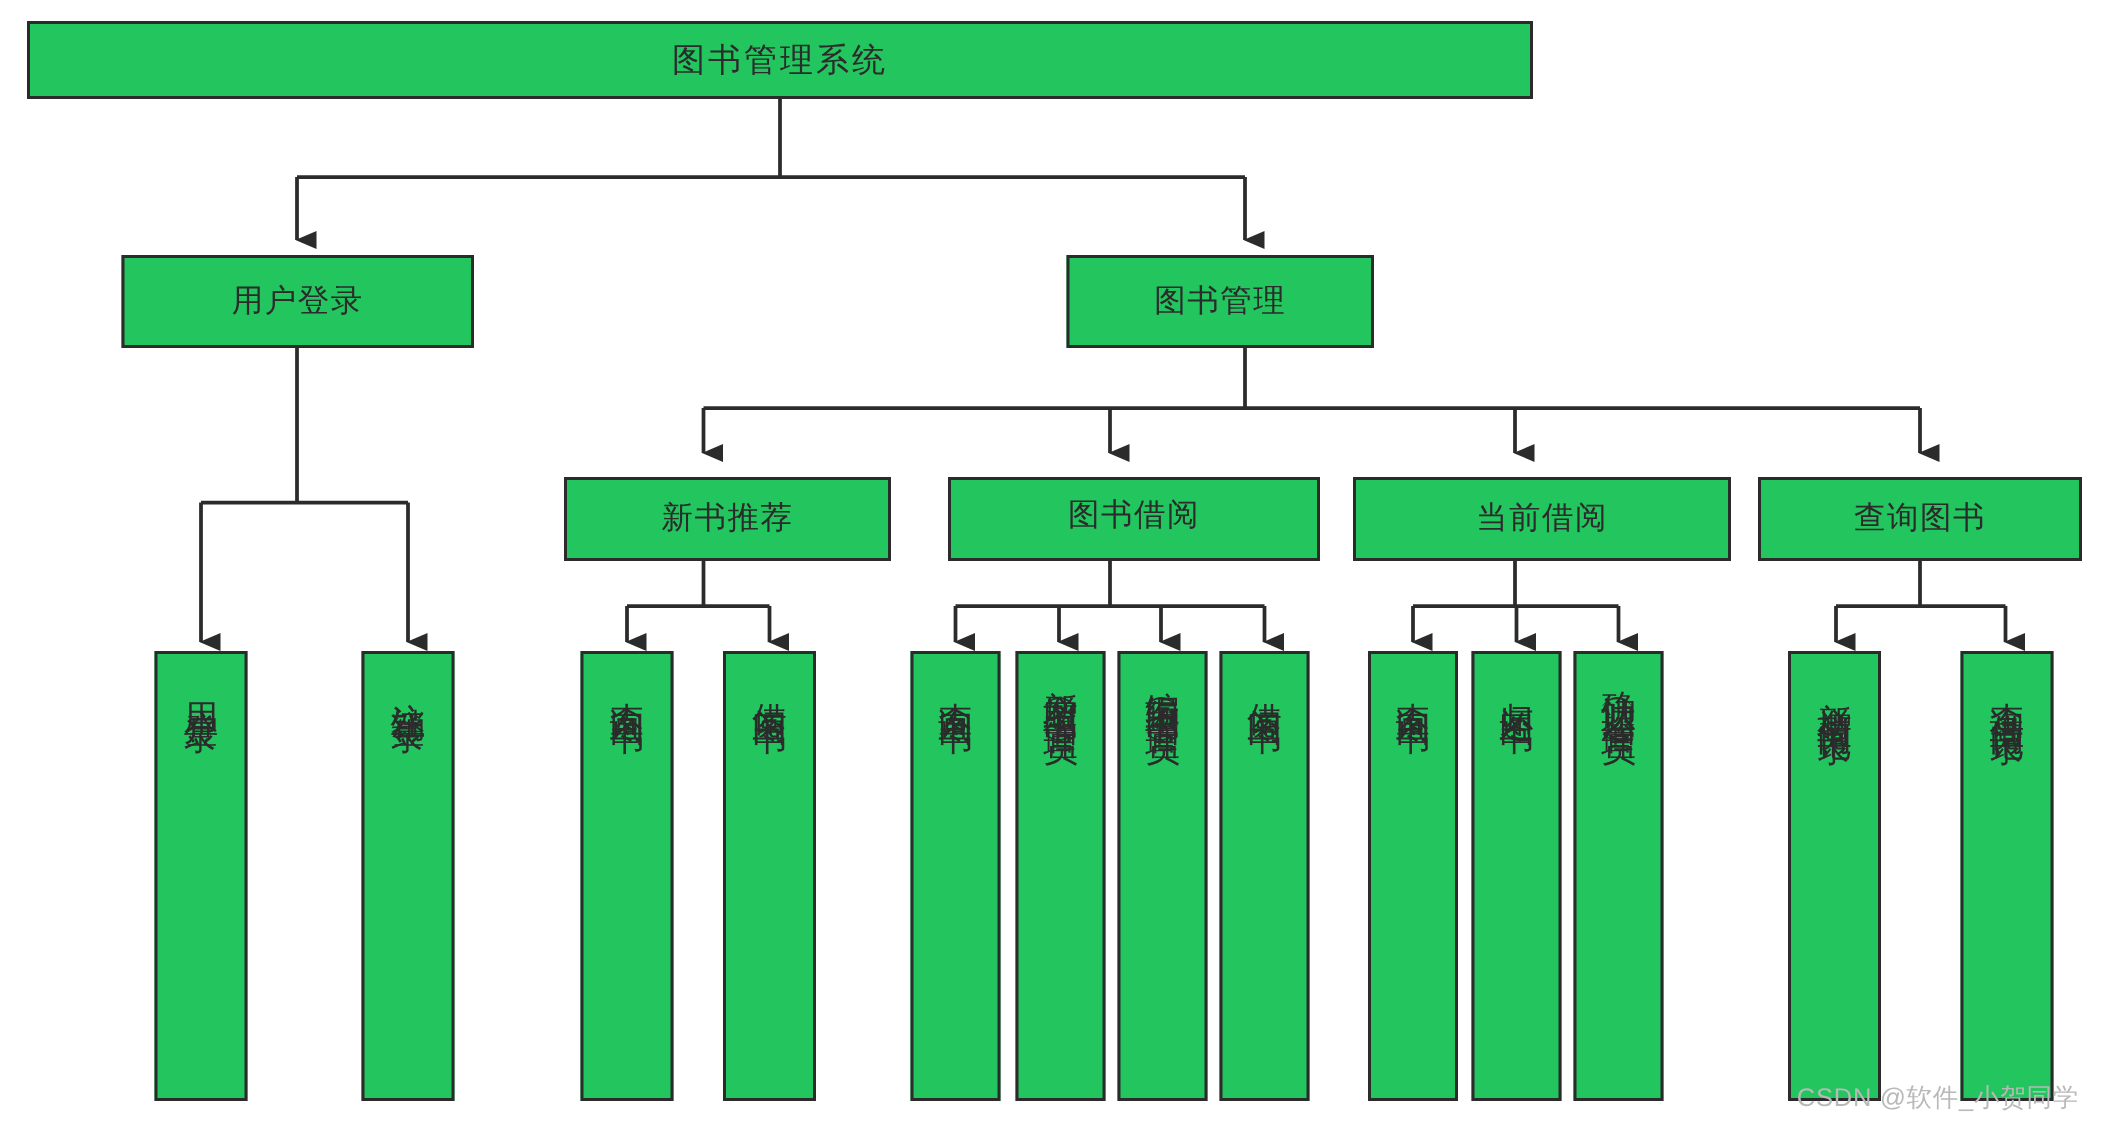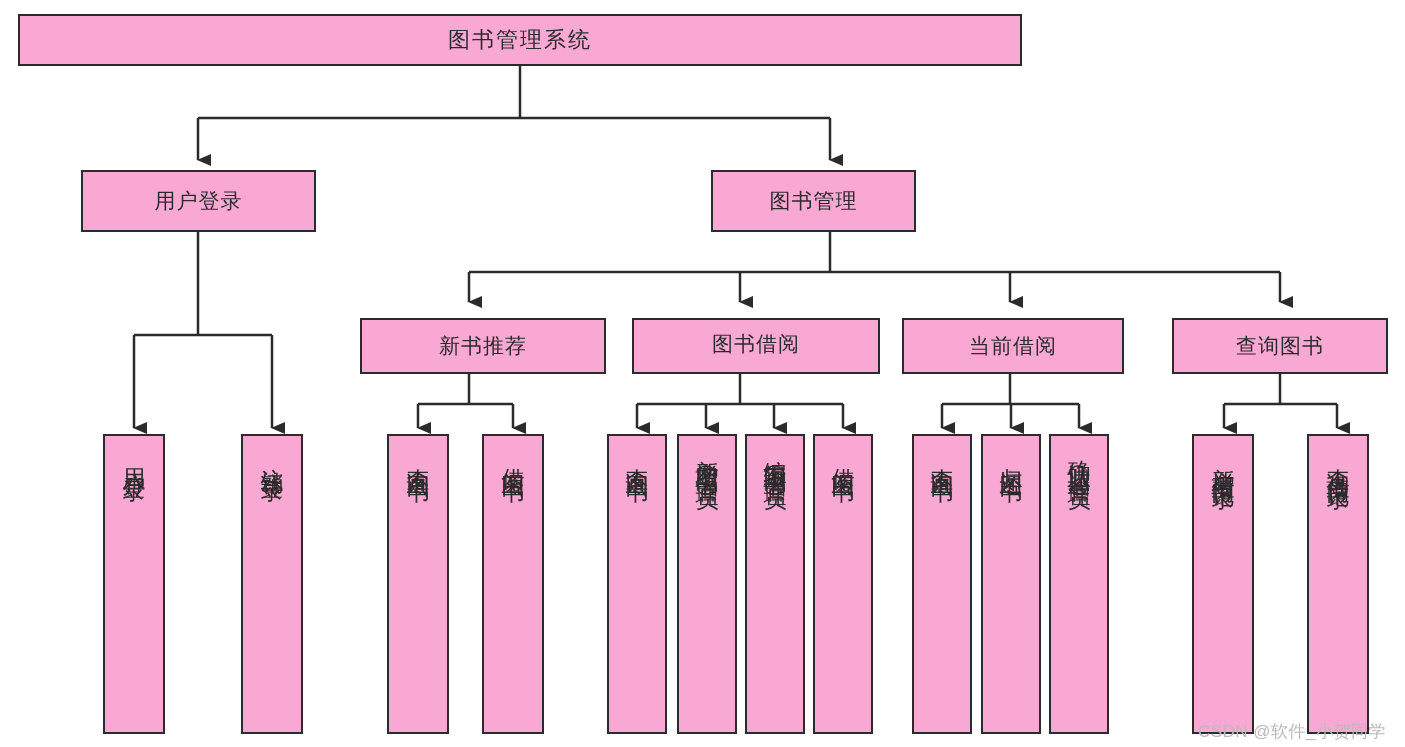--- a/index.html
+++ b/index.html
@@ -10,21 +10,21 @@
     font-family:"Liberation Sans","DejaVu Sans",sans-serif;
     overflow:hidden;
     position:relative;
   }
   #diagram-root{position:relative;width:1405px;height:747px;}
 
   svg.connectors{position:absolute;left:0;top:0;width:1405px;height:747px;pointer-events:none;}
 
   .node{
     position:absolute;
-    background:#f9a8d4;
+    background:#22c55e;
     border:2.5px solid #2b2b2b;
     box-sizing:border-box;
     display:flex;
     align-items:center;
     justify-content:center;
     color:#2b2b2b;
   }
   .node .label{
     color:#2b2b2b;
     line-height:1.12;
@@ -123,27 +123,27 @@
     <span class="label">图书管理系统</span>
   </div>
 
   <div class="node horiz" style="left:81px;top:170px;width:235px;height:62px;">
     <span class="label">用户登录</span>
   </div>
   <div class="node horiz" style="left:711px;top:170px;width:205px;height:62px;">
     <span class="label">图书管理</span>
   </div>
 
-  <div class="node horiz" style="left:360px;top:318px;width:246px;height:56px;">
+  <div class="node horiz" style="left:376px;top:318px;width:218px;height:56px;">
     <span class="label">新书推荐</span>
   </div>
   <div class="node horiz" style="left:632px;top:318px;width:248px;height:56px;font-family:Liberation Mono, monospace;">
     <span class="label">图书借阅</span>
   </div>
-  <div class="node horiz" style="left:902px;top:318px;width:222px;height:56px;">
+  <div class="node horiz" style="left:902px;top:318px;width:252px;height:56px;">
     <span class="label">当前借阅</span>
   </div>
   <div class="node horiz" style="left:1172px;top:318px;width:216px;height:56px;">
     <span class="label">查询图书</span>
   </div>
 
   <div class="node vert" style="left:103px;top:434px;width:62px;height:300px;">
     <span class="label">用户登录</span>
   </div>
   <div class="node vert" style="left:241px;top:434px;width:62px;height:300px;">

